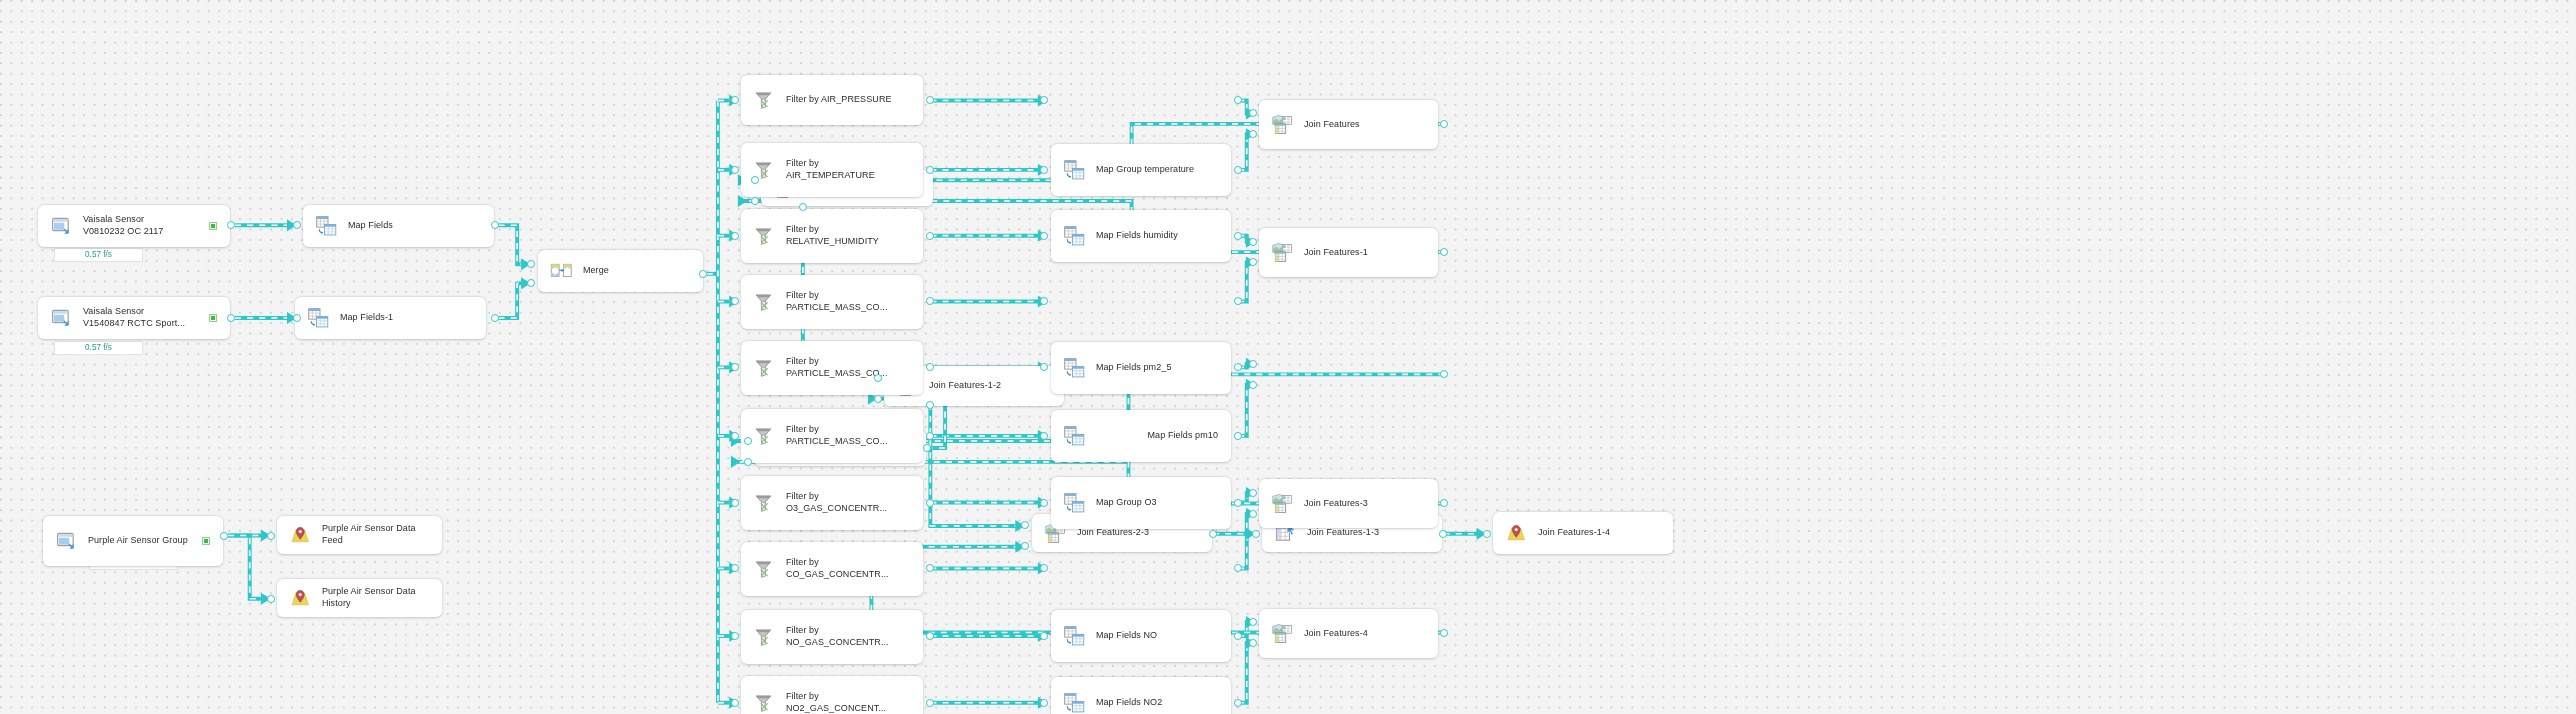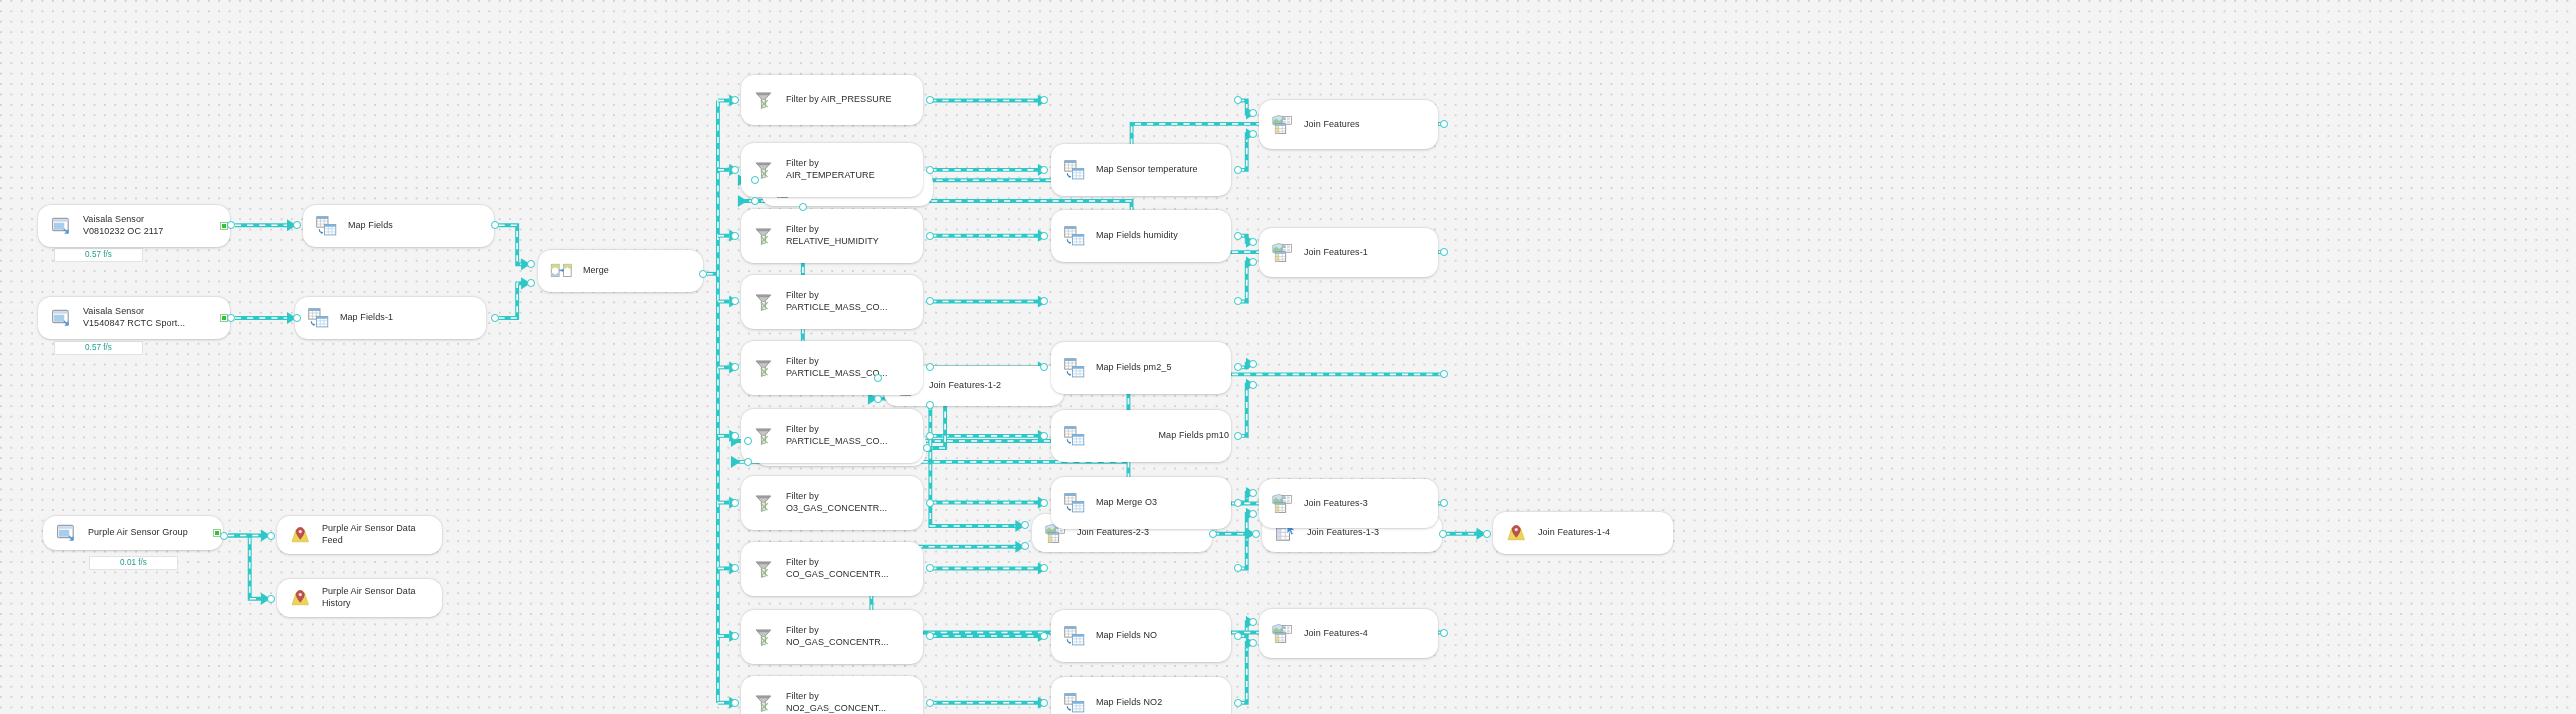--- a/index.html
+++ b/index.html
@@ -17,26 +17,26 @@
     background-image:
       radial-gradient(circle at 1px 1px, #d2d2d2 1px, transparent 1.1px);
     background-size: 10.4px 10.4px;
     font-family: "Liberation Sans", "DejaVu Sans", sans-serif;
   }
 
   
   .node {
     position: absolute;
     background: #ffffff;
-    border-radius: 13px;
+    border-radius: 6px;
     box-shadow: 0 0.9px 2.6px rgba(0,0,0,0.18), 0 0 0 0.4px rgba(0,0,0,0.04);
     display: flex;
     align-items: center;
     box-sizing: border-box;
-    padding: 0 2px 0 12px;
+    padding: 0 13px 0 12px;
     z-index: 5;
   }
   .node .icon {
     flex: 0 0 auto;
     width: 22.5px;
     height: 22.5px;
     margin-right: 10.4px;
     position: relative;
   }
   .node .label {
@@ -356,21 +356,21 @@
           <path d="M10.6 12 h5.2" stroke="#4a90d9" stroke-width="1.6"></path>
           <path d="M16.6 12 l-3 -1.8 l0 3.6 z" fill="#4a90d9"></path>
         </svg>
     </span>
     <span class="label">Merge</span>
   </div>
   <div class="port in" style="left:527px; top:260px;"></div>
   <div class="port in" style="left:527px; top:279px;"></div>
   <div class="port out" style="left:699px; top:270px;"></div>
 
-  <div class="node" style="left:43px; top:516px; width:180px; height:34px;">
+  <div class="node" style="left:43px; top:516px; width:180px; height:50px;">
     <span class="icon">
       <svg class="ic" viewBox="0 0 26 26">
           <rect x="3" y="4" width="18" height="14" rx="1.5" fill="#fff" stroke="#9aa0a6" stroke-width="1.4"></rect>
           <rect x="3.8" y="4.8" width="16.4" height="3" fill="#c9d9ea"></rect>
           <rect x="4.5" y="9" width="12" height="8" fill="#a9cdec"></rect>
           <path d="M16 16 l5 5 M21 21 l-4 0 M21 21 l0 -4" stroke="#4a90d9" stroke-width="1.5" fill="none"></path>
         </svg>
     </span>
     <span class="label">Purple Air Sensor Group</span>
     <span class="status-dot"></span>
@@ -576,21 +576,21 @@
           </g>
           <rect x="11" y="11" width="13" height="12" fill="#fff" stroke="#6f9fc6" stroke-width="1"></rect>
           <rect x="11" y="11" width="13" height="2.6" fill="#7fb3dd"></rect>
           <g stroke="#a9c9e2" stroke-width="0.7">
             <path d="M11 16h13M11 19.5h13M15.3 13.6v9.4M19.6 13.6v9.4"></path>
           </g>
           <path d="M5 16.5 q0 4 4 4" stroke="#3d87c9" stroke-width="1.4" fill="none"></path>
           <path d="M9.5 20.5 l-2.4 -1.4 l0.2 2.8 z" fill="#3d87c9"></path>
         </svg>
       </span>
-      <span class="label">Map Sensor temperature</span>
+      <span class="label">Map Group temperature</span>
     </div>
     <div class="port" style="left: 1040px; top: 166px;"></div>
     <div class="port" style="left: 1234px; top: 166px;"></div>
     <div class="node" style="left: 741px; top: 209px; width: 182px; height: 54px;">
       <span class="icon">
         <svg class="ic" viewBox="0 0 26 26">
           <path d="M3.5 4.5 h17 l-6.3 7 v8.5 l-4.4 2.4 v-10.9 z" fill="#c6c6c6" stroke="#8c8c8c" stroke-width="1"></path>
           <path d="M3.5 4.5 h17 l-2.4 2.7 h-12.2 z" fill="#9b9b9b"></path>
           <path d="M9.8 12 h4.4 v9.5 h-4.4 z" fill="#ededed" stroke="#9b9b9b" stroke-width="0.8"></path>
           <path d="M9 13 l8 8" stroke="#8fbd7f" stroke-width="1.3" fill="none"></path>
@@ -737,21 +737,21 @@
           </g>
           <rect x="11" y="11" width="13" height="12" fill="#fff" stroke="#6f9fc6" stroke-width="1"></rect>
           <rect x="11" y="11" width="13" height="2.6" fill="#7fb3dd"></rect>
           <g stroke="#a9c9e2" stroke-width="0.7">
             <path d="M11 16h13M11 19.5h13M15.3 13.6v9.4M19.6 13.6v9.4"></path>
           </g>
           <path d="M5 16.5 q0 4 4 4" stroke="#3d87c9" stroke-width="1.4" fill="none"></path>
           <path d="M9.5 20.5 l-2.4 -1.4 l0.2 2.8 z" fill="#3d87c9"></path>
         </svg>
       </span>
-      <span class="label">Map Merge O3</span>
+      <span class="label">Map Group O3</span>
     </div>
     <div class="port" style="left: 1040px; top: 499px;"></div>
     <div class="port" style="left: 1234px; top: 499px;"></div>
     <div class="node" style="left: 741px; top: 542px; width: 182px; height: 54px;">
       <span class="icon">
         <svg class="ic" viewBox="0 0 26 26">
           <path d="M3.5 4.5 h17 l-6.3 7 v8.5 l-4.4 2.4 v-10.9 z" fill="#c6c6c6" stroke="#8c8c8c" stroke-width="1"></path>
           <path d="M3.5 4.5 h17 l-2.4 2.7 h-12.2 z" fill="#9b9b9b"></path>
           <path d="M9.8 12 h4.4 v9.5 h-4.4 z" fill="#ededed" stroke="#9b9b9b" stroke-width="0.8"></path>
           <path d="M9 13 l8 8" stroke="#8fbd7f" stroke-width="1.3" fill="none"></path>

